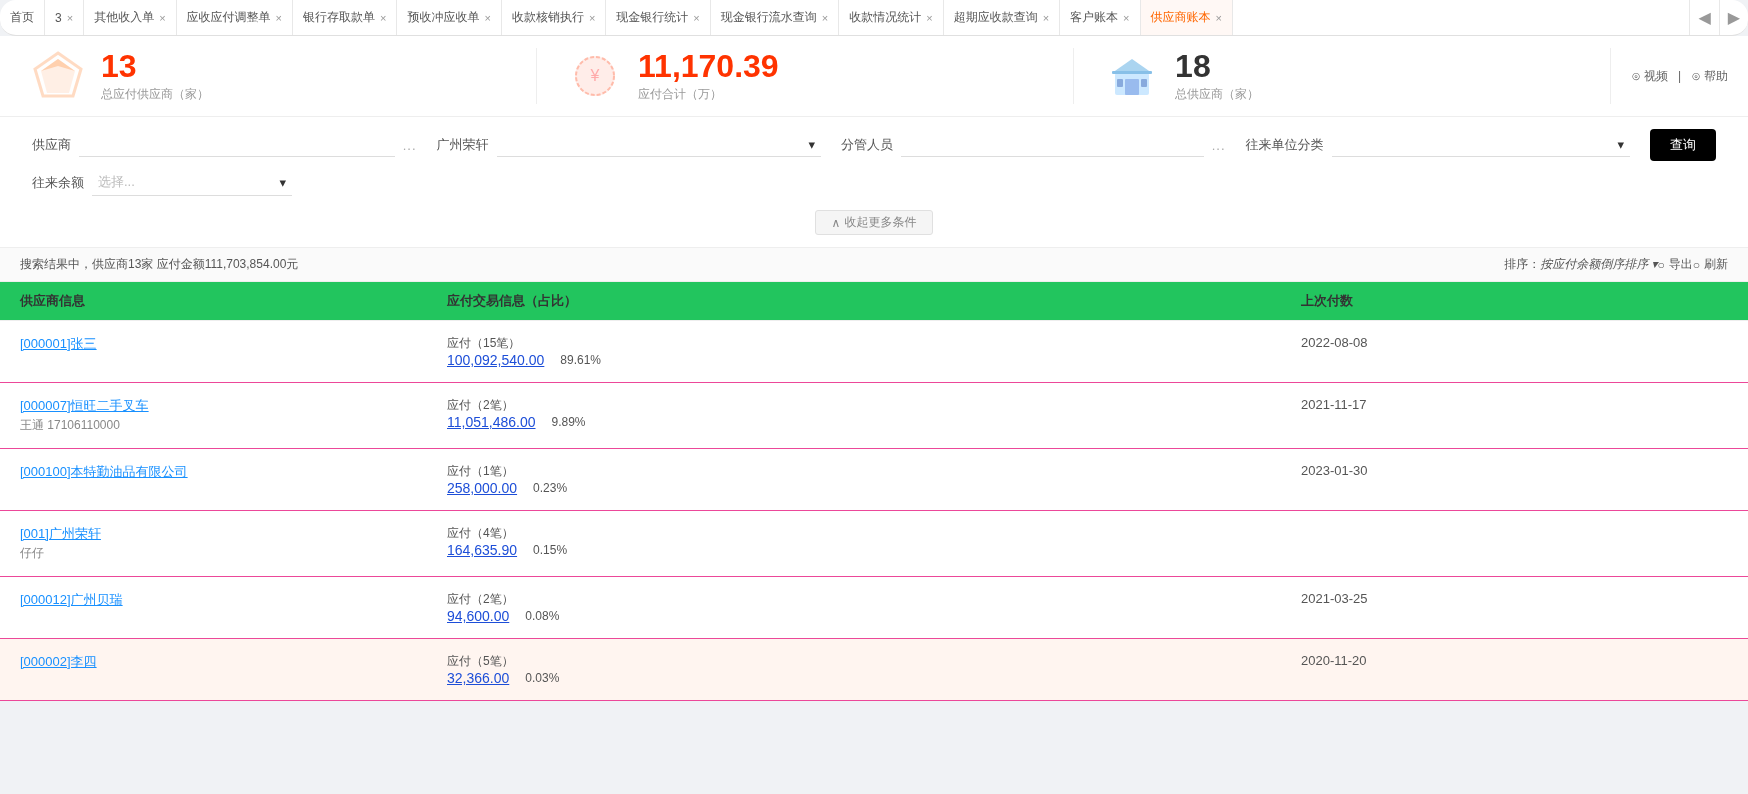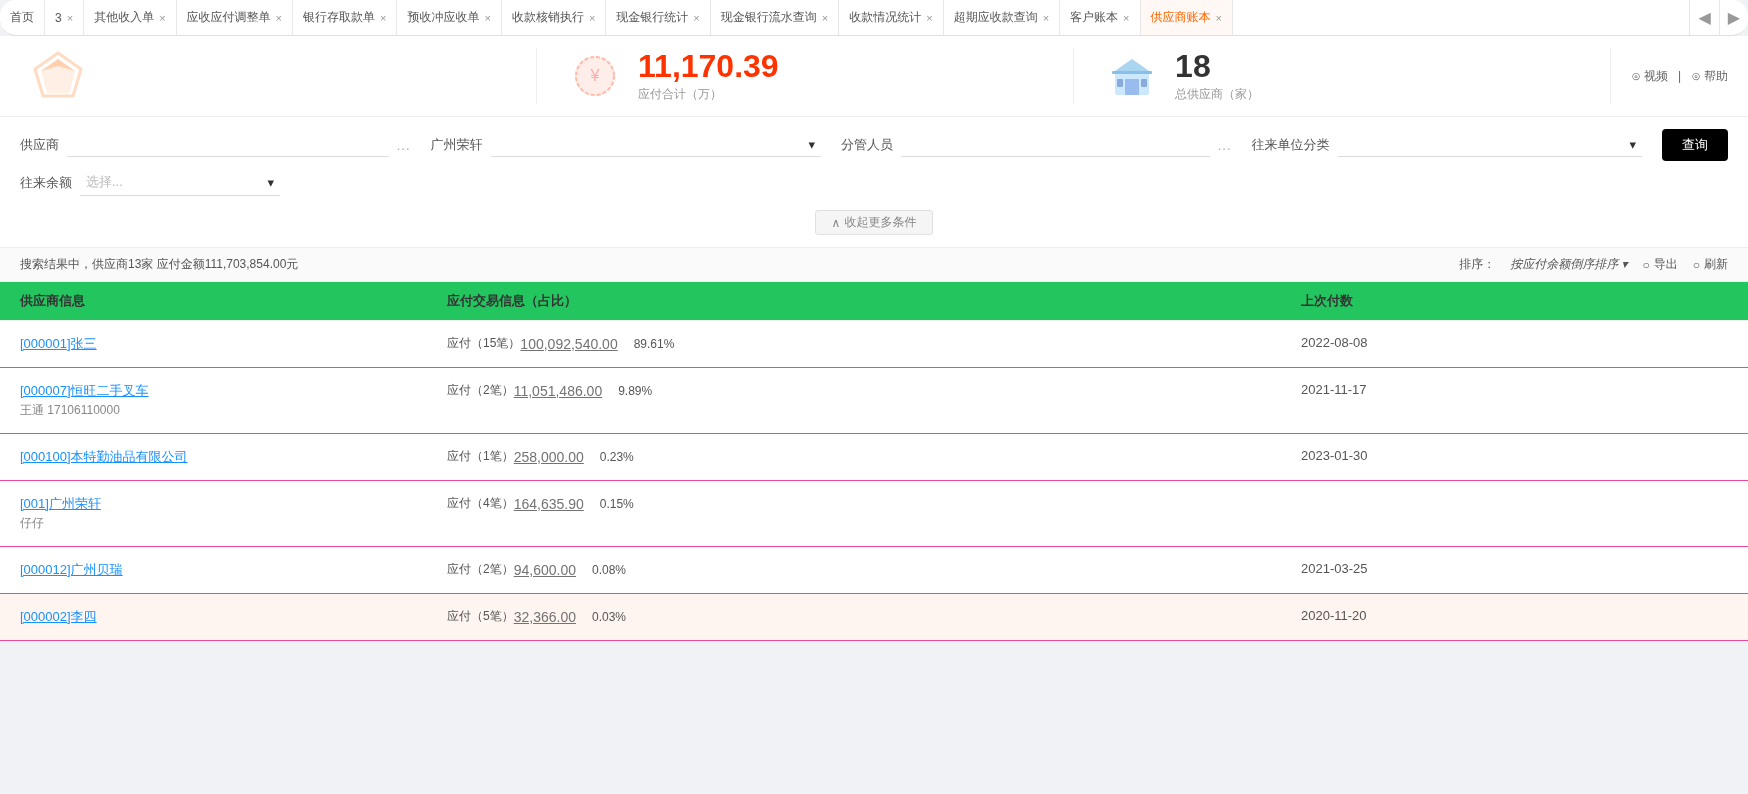--- a/index.html
+++ b/index.html
@@ -85,21 +85,21 @@
       color: #666;
       gap: 10px;
       flex-shrink: 0;
     }
     .top-right-links span { cursor: pointer; color: #666; }
     .divider-v { color: #ccc; }
 
     
     .filter-area {
       background: #fff;
-      padding: 12px 20px;
+      padding: 12px 32px;
       border-bottom: 1px solid #eee;
     }
     .filter-row {
       display: flex;
       align-items: center;
       gap: 20px;
       margin-bottom: 8px;
     }
     .filter-row:last-child { margin-bottom: 0; }
     .filter-item {
@@ -167,21 +167,20 @@
       justify-content: space-between;
       padding: 8px 20px;
       background: #fafafa;
       border-bottom: 1px solid #eee;
       font-size: 12px;
       color: #555;
     }
     .result-bar .right-actions {
       display: flex;
       align-items: flex-end;
-      gap: 15px;
       font-size: 12px;
       color: #555;
     }
     .result-bar .sort-label { color: #555; }
     .result-bar .sort-value { color: #555; cursor: pointer; font-style: italic; }
     .result-bar .action-btn {
       display: flex;
       align-items: center;
       gap: 4px;
       cursor: pointer;
@@ -211,23 +210,23 @@
       align-items: start;
     }
     .table-row:last-child { background: #fff5f0; }
     .supplier-link {
       color: #1890ff;
       text-decoration: underline;
       cursor: pointer;
       font-size: 13px;
     }
     .supplier-sub { font-size: 12px; color: #888; margin-top: 2px; }
-    .tx-info { display: flex; flex-direction: row; }
+    .tx-info { display: flex; flex-direction: column; }
     .tx-label { font-size: 12px; color: #555; }
-    .tx-amount { color: #737373; font-size: 14px; font-weight: 500; text-decoration: underline; cursor: pointer; }
+    .tx-amount { color: #1d4ed8; font-size: 14px; font-weight: 500; text-decoration: underline; cursor: pointer; }
     .tx-percent { color: #555; font-size: 12px; margin-left: 10px; }
     .tx-row { display: flex; align-items: center; gap: 6px; }
     .last-pay { font-size: 13px; color: #555; }
   </style>
 </head>
 <body>
 
 <div class="top-nav">
   <div class="nav-item">
     <span>首页</span>
@@ -287,20 +286,24 @@
 
 <div class="stats-row">
 
   <div class="stat-block">
     <div class="stat-icon">
       <svg viewBox="0 0 50 50" xmlns="http://www.w3.org/2000/svg">
         <polygon points="25,2 48,18 40,45 10,45 2,18" fill="none" stroke="#ffccaa" stroke-width="3" opacity="0.7"></polygon>
         <polygon points="25,8 42,20 36,42 14,42 8,20" fill="#ffe0cc" opacity="0.5"></polygon>
         <polygon points="25,8 42,20 25,15 8,20" fill="#ffbb88" opacity="0.6"></polygon>
       </svg>
+    </div>
+    <div class="stat-text">
+      <span class="stat-number">13</span>
+      <span class="stat-label">总应付供应商（家）</span>
     </div>
   </div>
 
   <div class="stat-block">
     <div class="stat-icon">
       <svg viewBox="0 0 50 50" xmlns="http://www.w3.org/2000/svg">
         <ellipse cx="25" cy="25" rx="20" ry="20" fill="#ffe5e0" opacity="0.7"></ellipse>
         <text x="25" y="30" text-anchor="middle" font-size="16" fill="#ffaaaa">¥</text>
         <circle cx="25" cy="25" r="19" fill="none" stroke="#ffbbaa" stroke-width="2" stroke-dasharray="4 2"></circle>
       </svg>

